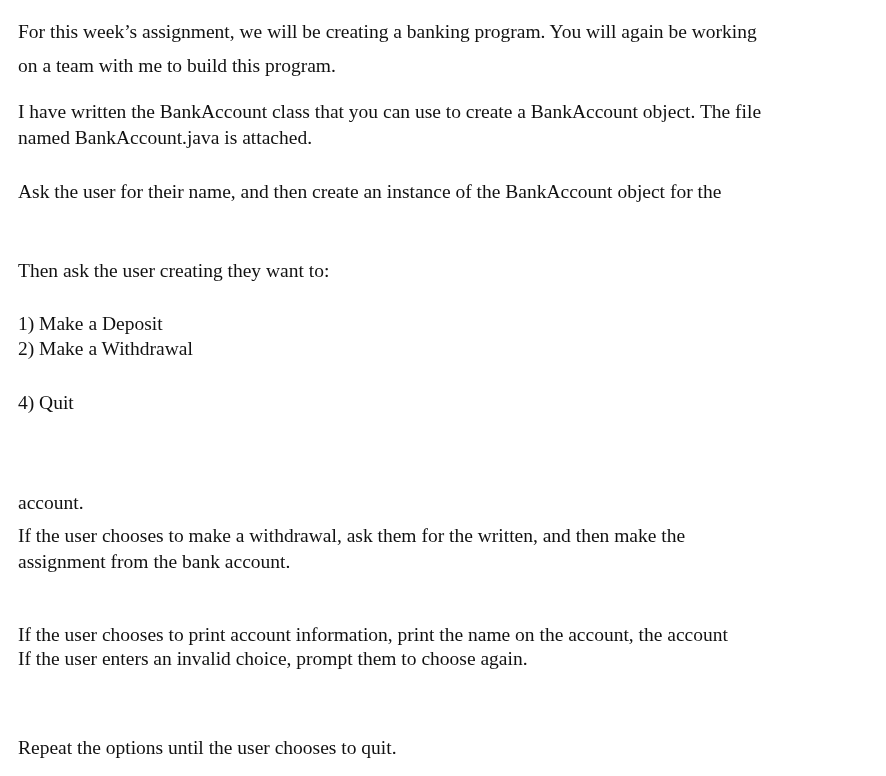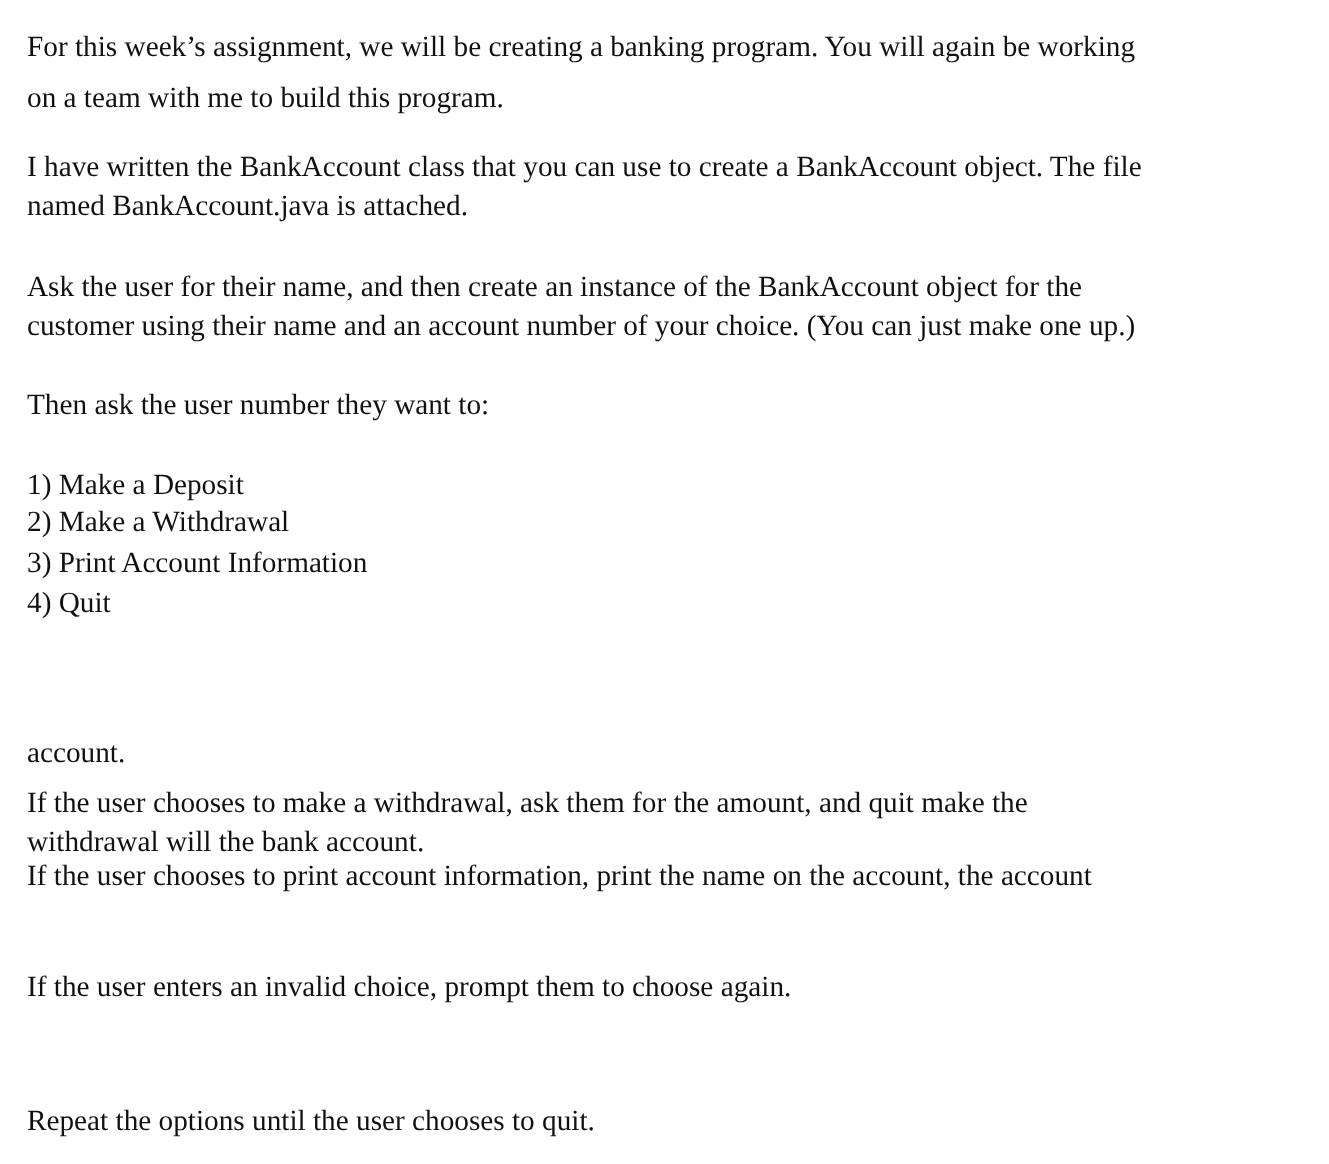--- a/index.html
+++ b/index.html
@@ -16,32 +16,30 @@
 <body>
 
 <div class="doc">
   <div class="line" style="top:19px">For this week’s assignment, we will be creating a banking program.  You will again be working</div>
   <div class="line" style="top:53px">on a team with me to build this program.</div>
 
   <div class="line" style="top:99px">I have written the BankAccount class that you can use to create a BankAccount object.  The file</div>
   <div class="line" style="top:179px">Ask the user for their name, and then create an instance of the BankAccount object for the</div>
 
   <div class="line" style="top:125px">named BankAccount.java is attached.</div>
-  <div class="line" style="top:205px">customer using their name and an account number of your choice.  (You can just make one up.)</div>
 
-  <div class="line" style="top:258px">Then ask the user number they want to:</div>
+  <div class="line" style="top:258px">Then ask the user creating they want to:</div>
 
   <div class="line" style="top:311px">1) Make a Deposit</div>
   <div class="line" style="top:336px">2) Make a Withdrawal</div>
-  <div class="line" style="top:363px">3) Print Account Information</div>
   <div class="line" style="top:390px">4) Quit</div>
 
   <div class="line" style="top:490px">account.</div>
 
-  <div class="line" style="top:523px">If the user chooses to make a withdrawal, ask them for the amount, and quit make the</div>
-  <div class="line" style="top:549px">withdrawal will the bank account.</div>
+  <div class="line" style="top:523px">If the user chooses to make a withdrawal, ask them for the written, and then make the</div>
+  <div class="line" style="top:549px">assignment from the bank account.</div>
 
-  <div class="line" style="top:572px">If the user chooses to print account information, print the name on the account, the account</div>
+  <div class="line" style="top:622px">If the user chooses to print account information, print the name on the account, the account</div>
 
   <div class="line" style="top:646px">If the user enters an invalid choice, prompt them to choose again.</div>
 
   <div class="line" style="top:735px">Repeat the options until the user chooses to quit.</div>
 </div>
 
 </body></html>

